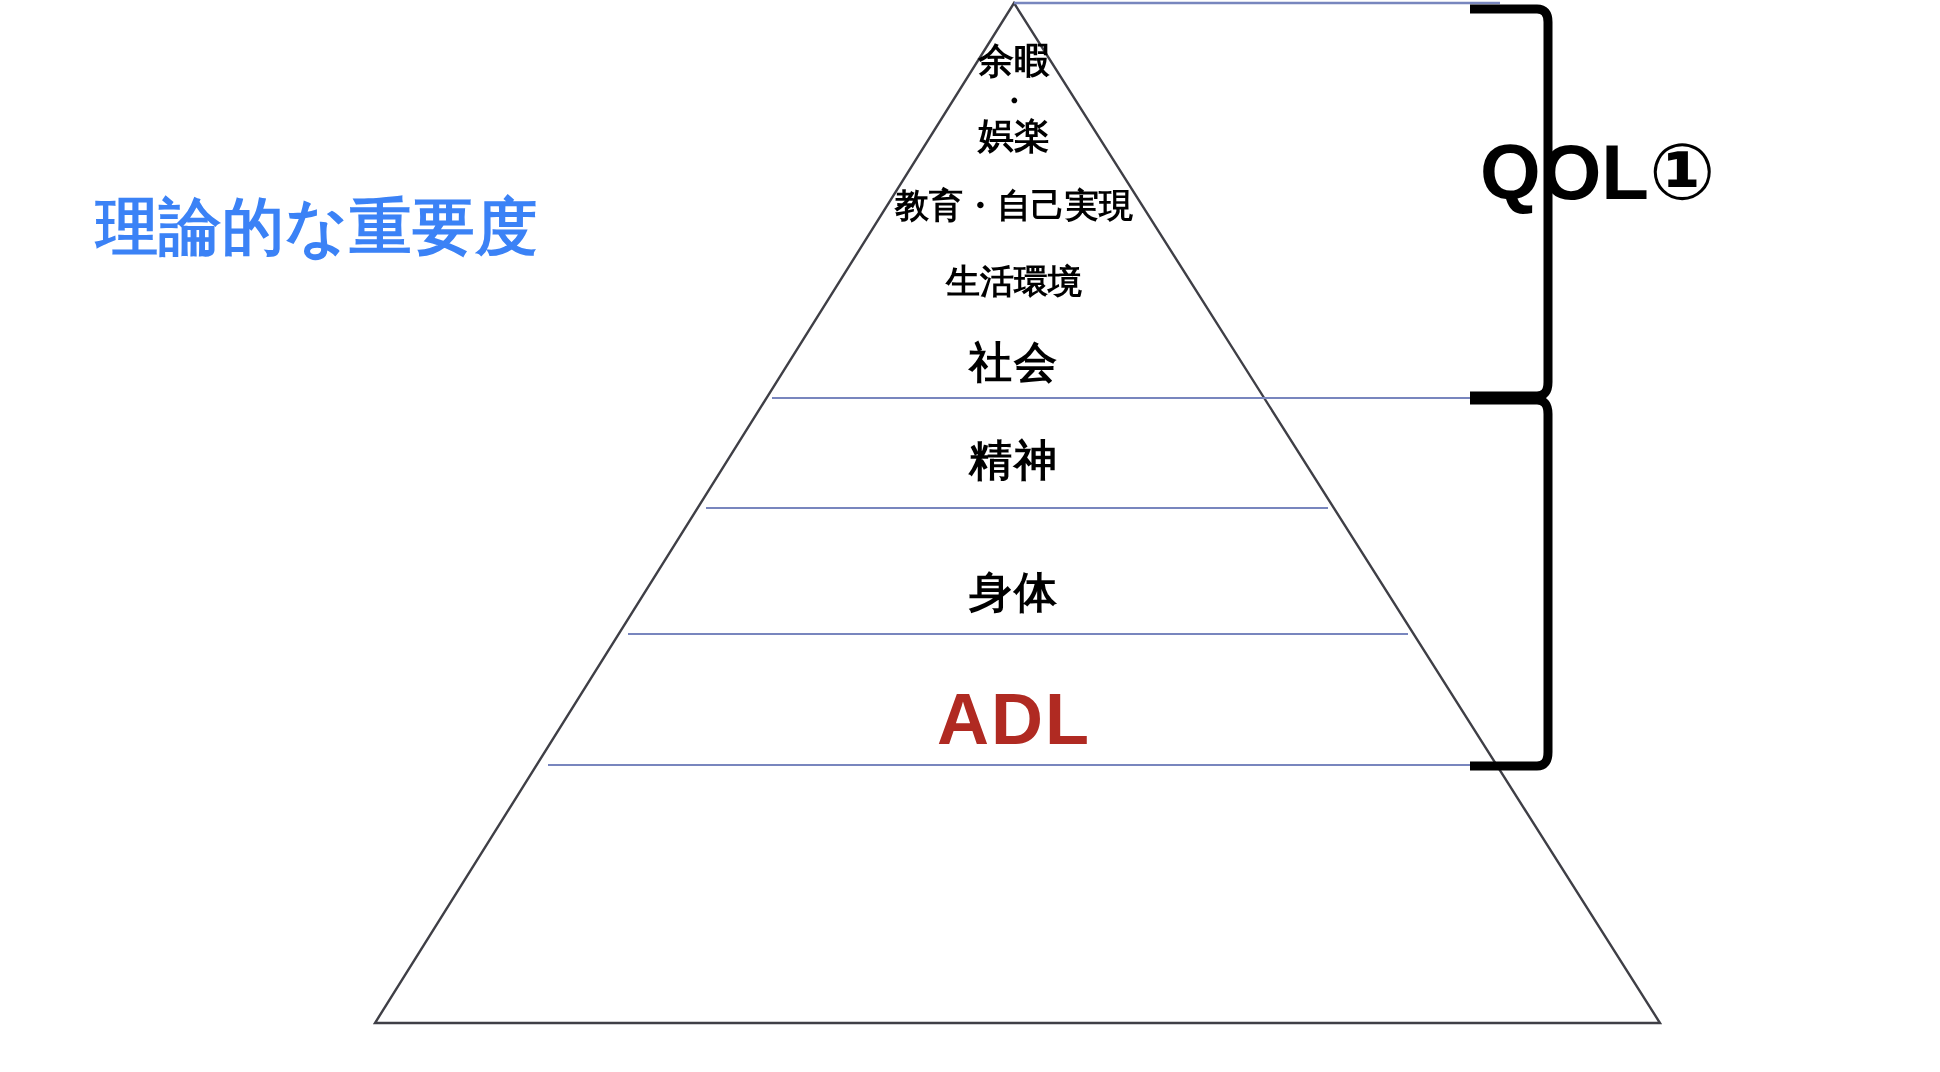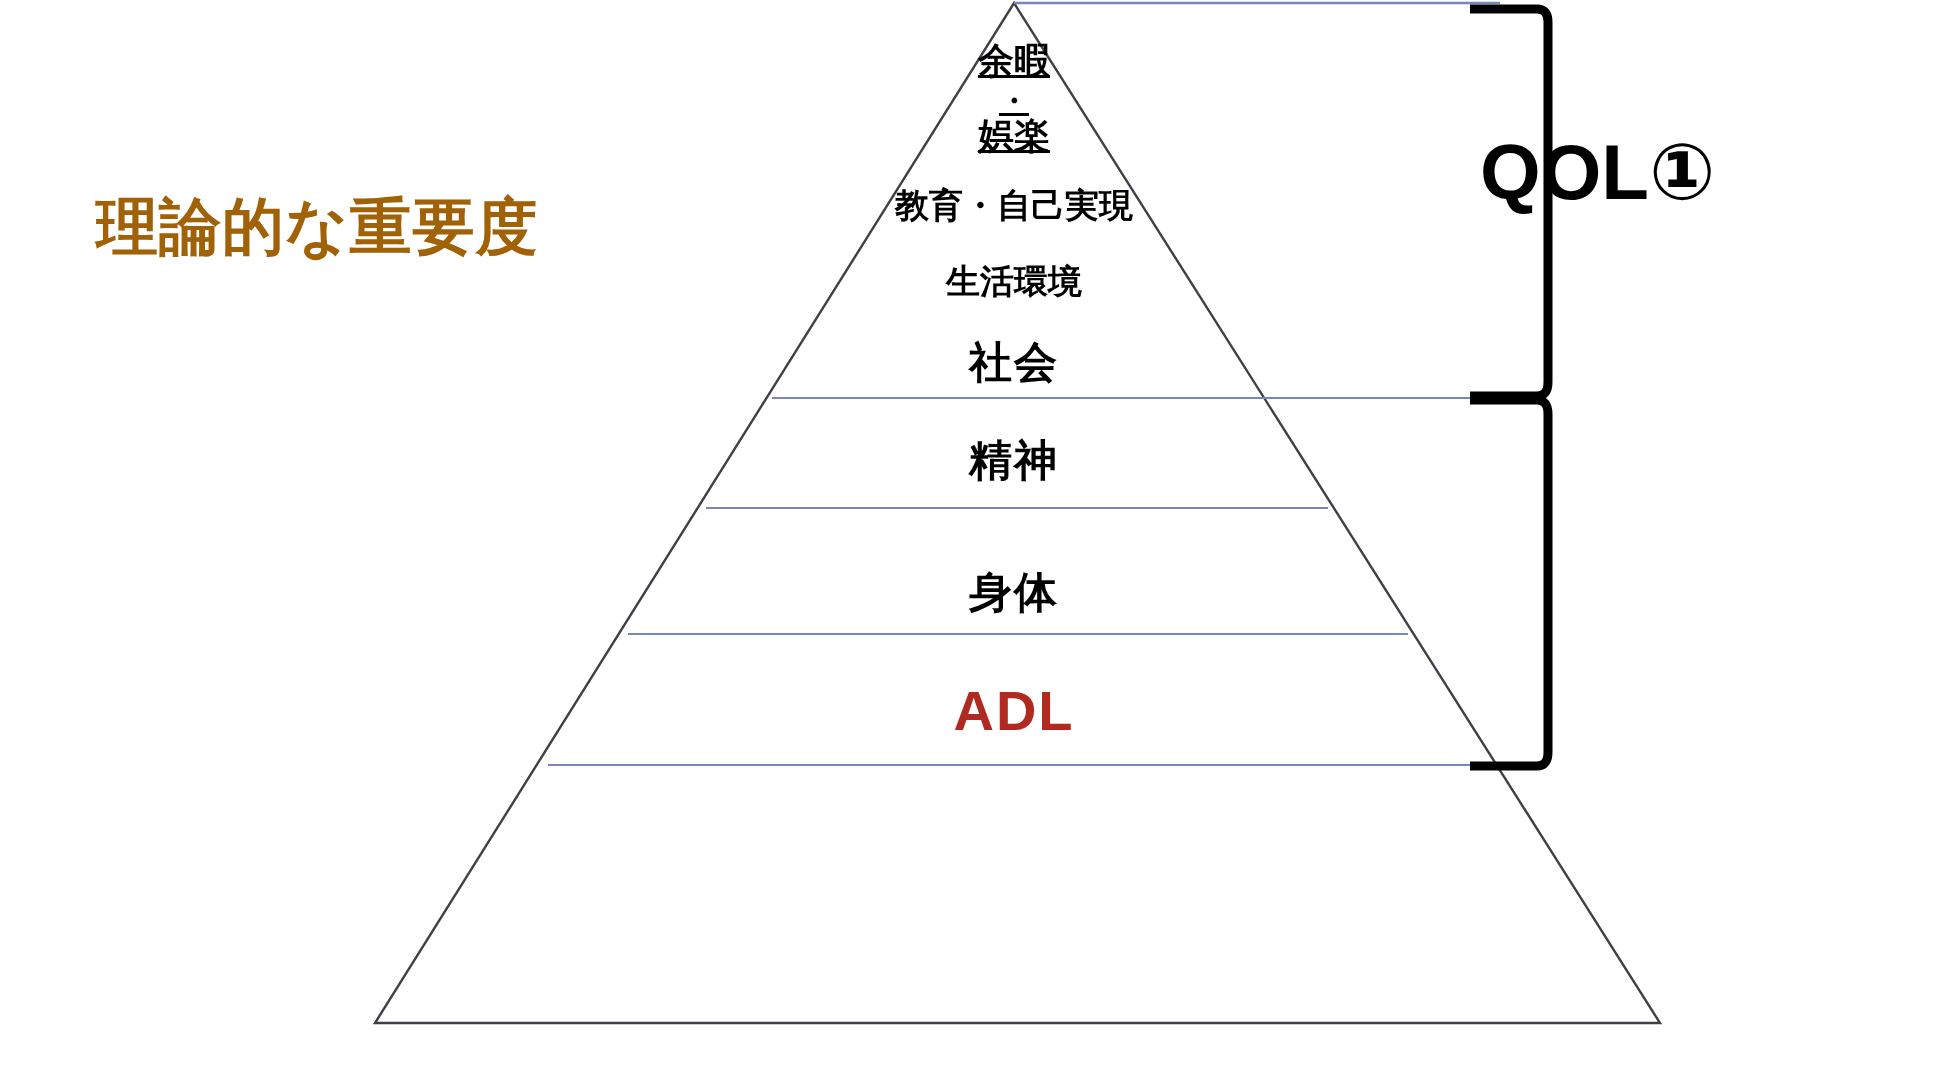--- a/index.html
+++ b/index.html
@@ -21,21 +21,21 @@
   #pyramid-svg {
     position: absolute;
     left: 0;
     top: 0;
     width: 1940px;
     height: 1072px;
   }
   .overlay-text {
     position: absolute;
     white-space: nowrap;
-    color: #a16207;
+    color: #3b82f6;
     line-height: 1.0;
     text-align: center;
   }
 
   
   #heading {
     left: 96px;
     top: 196px;
     font-size: 62px;
     font-weight: bold;
@@ -59,26 +59,26 @@
   .tier-mid {
     font-size: 34px;
     font-weight: bold;
   }
   .tier-big {
     font-size: 43px;
     font-weight: bold;
     letter-spacing: 2px;
   }
   .tier-adl {
-    font-size: 56px;
+    font-size: 72px;
     font-weight: bold;
     letter-spacing: 2px;
   }
 
-  #tier-leisure  { top: 42px; text-decoration: underline; }
+  #tier-leisure  { top: 42px; }
   #tier-leisure .ln1 { display:block; }
   #tier-leisure .ln2 { display:block; margin-top: 6px; font-size: 30px; }
   #tier-leisure .ln3 { display:block; margin-top: 0; }
 
   #tier-education { top: 188px; }
   #tier-environment { top: 264px; }
   #tier-society { top: 340px; }
   #tier-mental  { top: 438px; }
   #tier-body    { top: 538px; margin-top: 32px; }
   #tier-adl     { top: 682px; }

